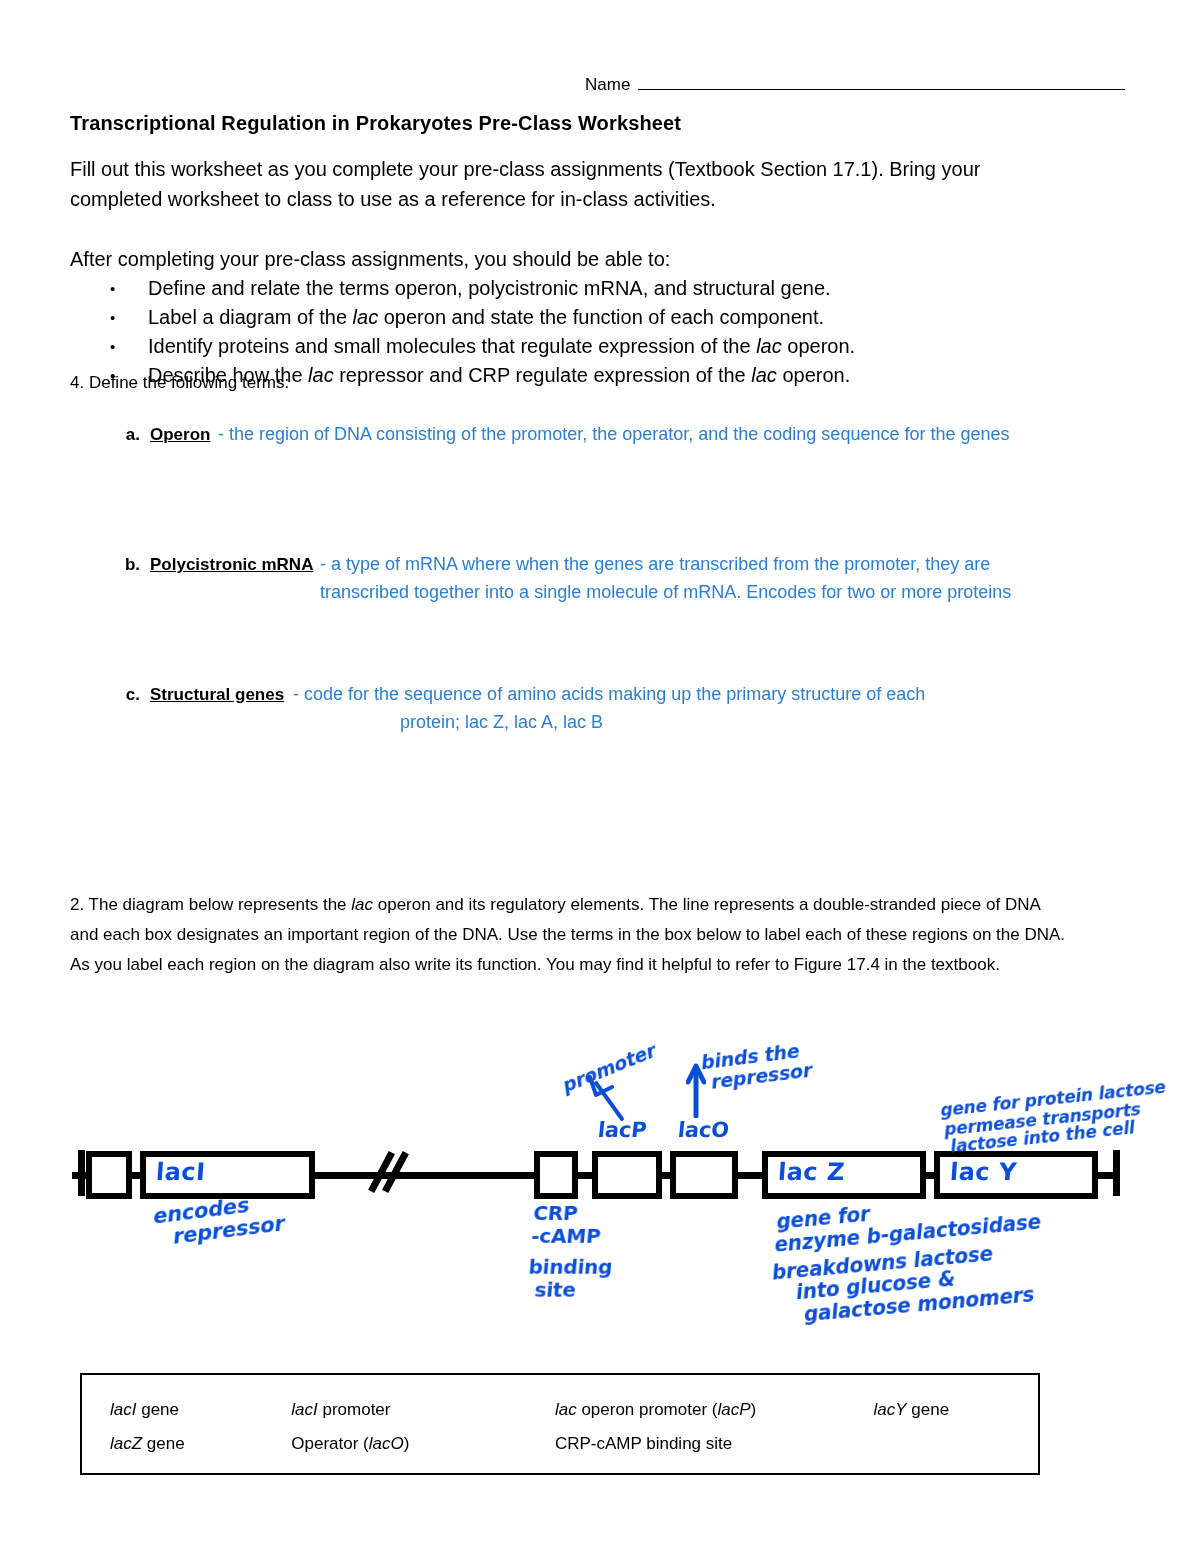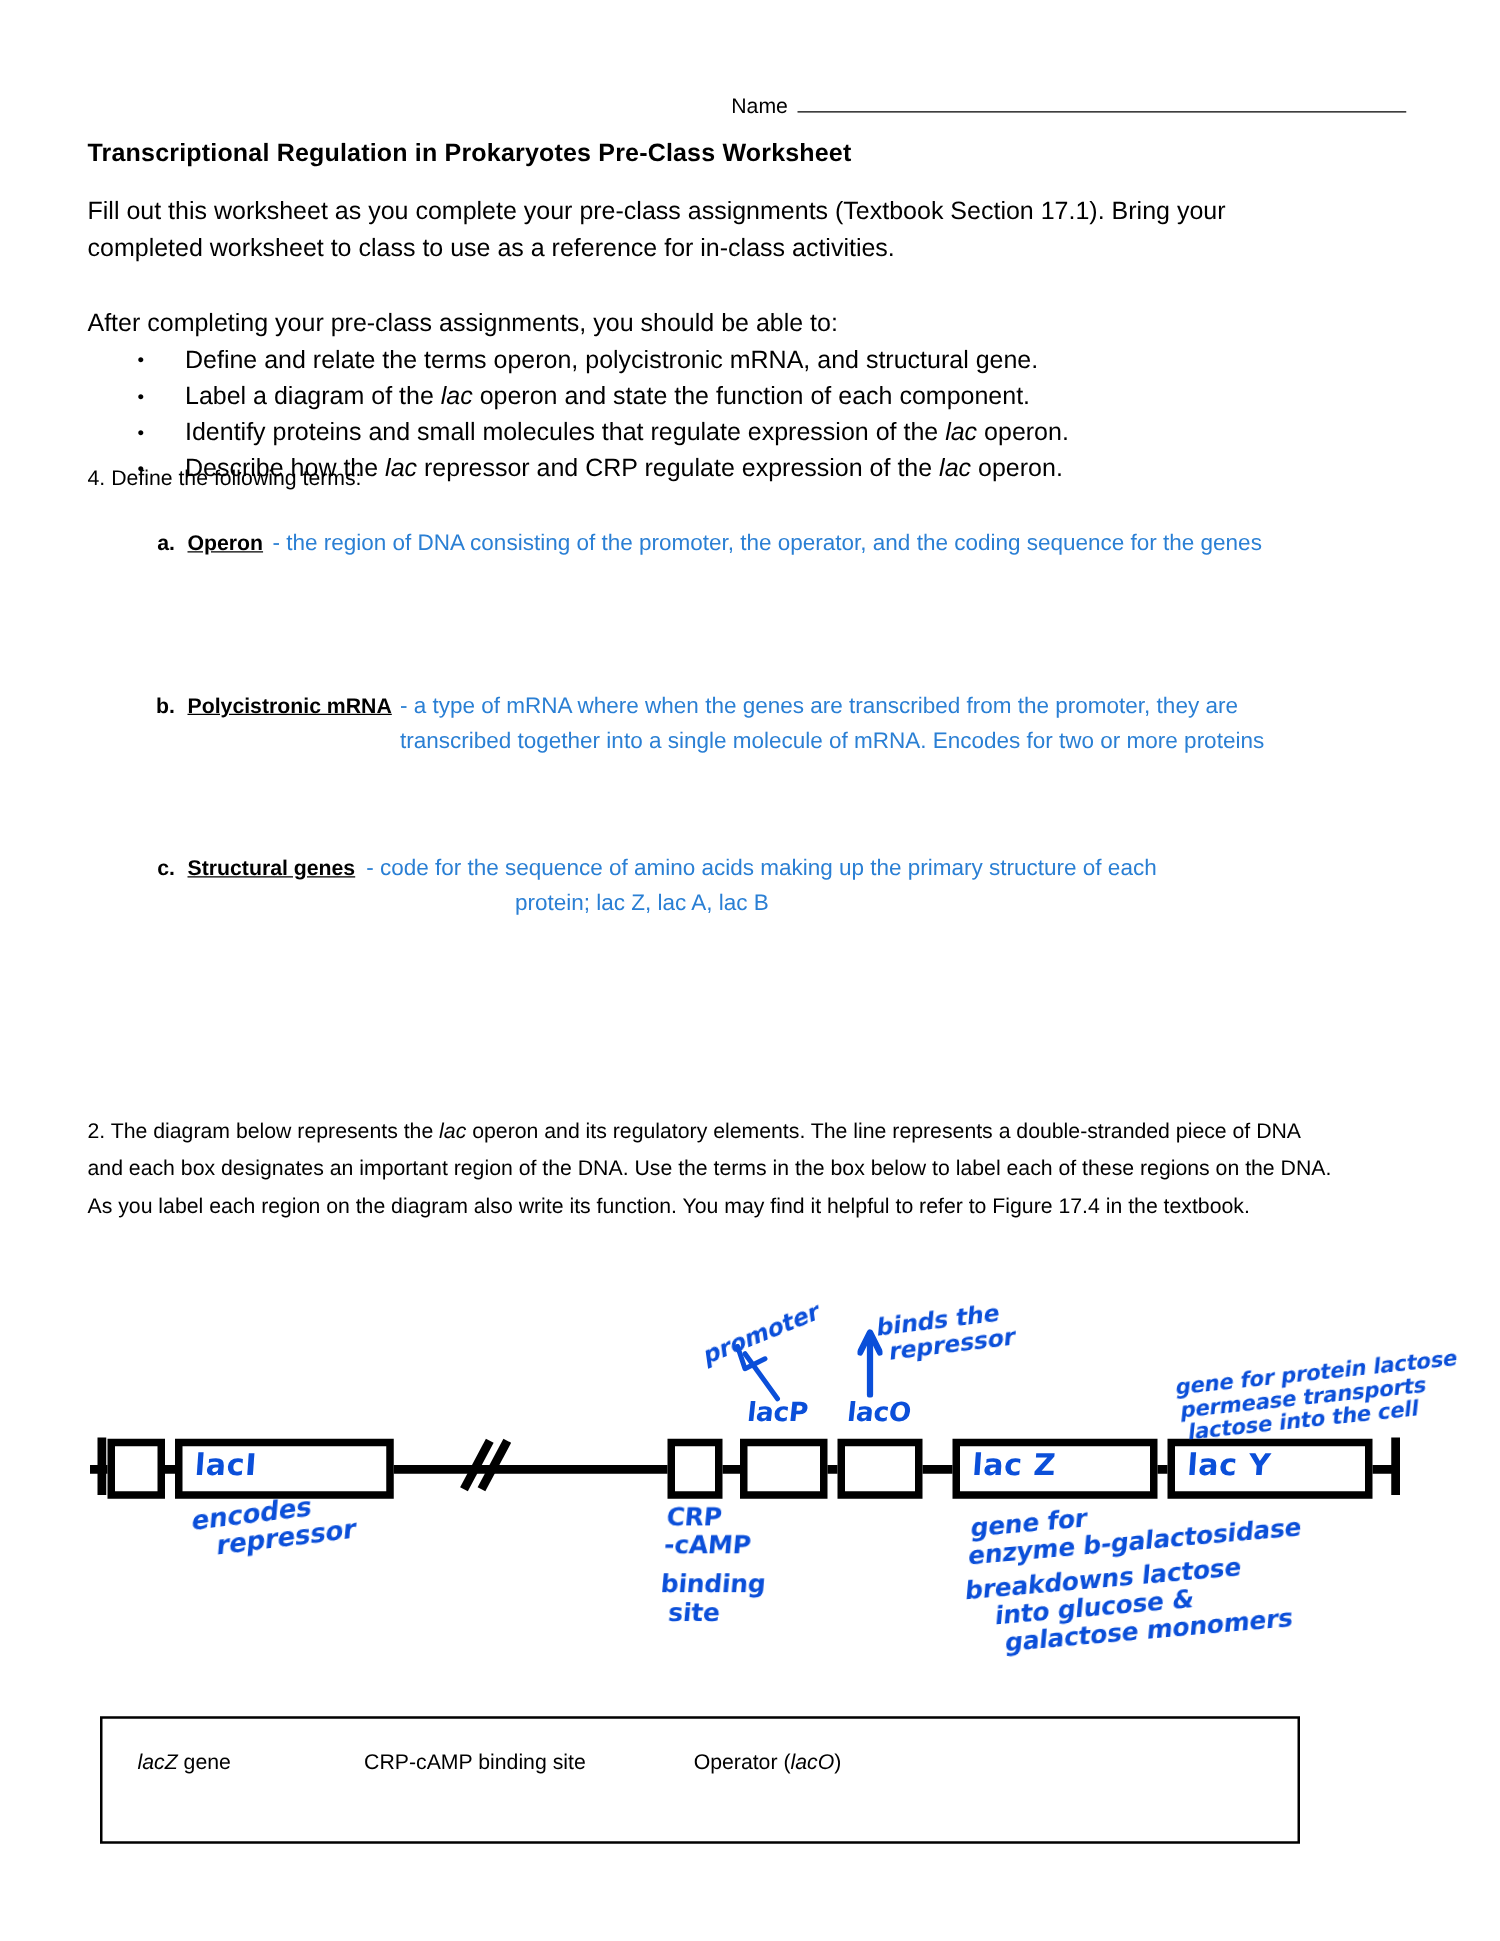--- a/index.html
+++ b/index.html
@@ -264,21 +264,21 @@
     <span class="def-letter">b.</span>
     <span class="def-term">Polycistronic mRNA</span>
     <span class="def-answer" style="left:210px;">- a type of mRNA where when the genes are transcribed from the promoter, they are</span>
     <span class="def-answer" style="left:210px; top:28px;">transcribed together into a single molecule of mRNA. Encodes for two or more proteins</span>
   </div>
 
   <div class="def-item" style="left:110px; top:680px; width:1010px;">
     <span class="def-letter">c.</span>
     <span class="def-term">Structural genes</span>
     <span class="def-answer" style="left:183px;">- code for the sequence of amino acids making up the primary structure of each</span>
-    <span class="def-answer" style="left:302px; top:28px;">protein; lac Z, lac A, lac B</span>
+    <span class="def-answer" style="left:290px; top:28px;">protein; lac Z, lac A, lac B</span>
   </div>
 
   <div class="q2">
     2. The diagram below represents the <span class="it">lac</span> operon and its regulatory elements. The line represents a double-stranded
     piece of DNA and each box designates an important region of the DNA. Use the terms in the box below to label each of
     these regions on the DNA. As you label each region on the diagram also write its function. You may find it helpful to
     refer to Figure 17.4 in the textbook.
   </div>
 
   <div>
@@ -370,21 +370,27 @@
       <div>gene for protein lactose</div>
       <div style="margin-left:6px;">permease transports</div>
       <div style="margin-left:14px;">lactose into the cell</div>
     </div>
 
   </div>
 
   <div class="terms-box">
     <div class="terms-grid">
       <div class="terms-row">
+        <div class="terms-cell"><span class="it">lacI</span> gene</div>
+        <div class="terms-cell"><span class="it">lacI</span> promoter</div>
+        <div class="terms-cell"><span class="it">lac</span> operon promoter (<span class="it">lacP</span>)</div>
+        <div class="terms-cell"><span class="it">lacY</span> gene</div>
+      </div>
+      <div class="terms-row">
         <div class="terms-cell"><span class="it">lacZ</span> gene</div>
+        <div class="terms-cell">Operator (<span class="it">lacO</span>)</div>
         <div class="terms-cell">CRP-cAMP binding site</div>
-        <div class="terms-cell">Operator (<span class="it">lacO</span>)</div>
         <div class="terms-cell"></div>
       </div>
     </div>
   </div>
 
 </div>
 
 </body></html>

